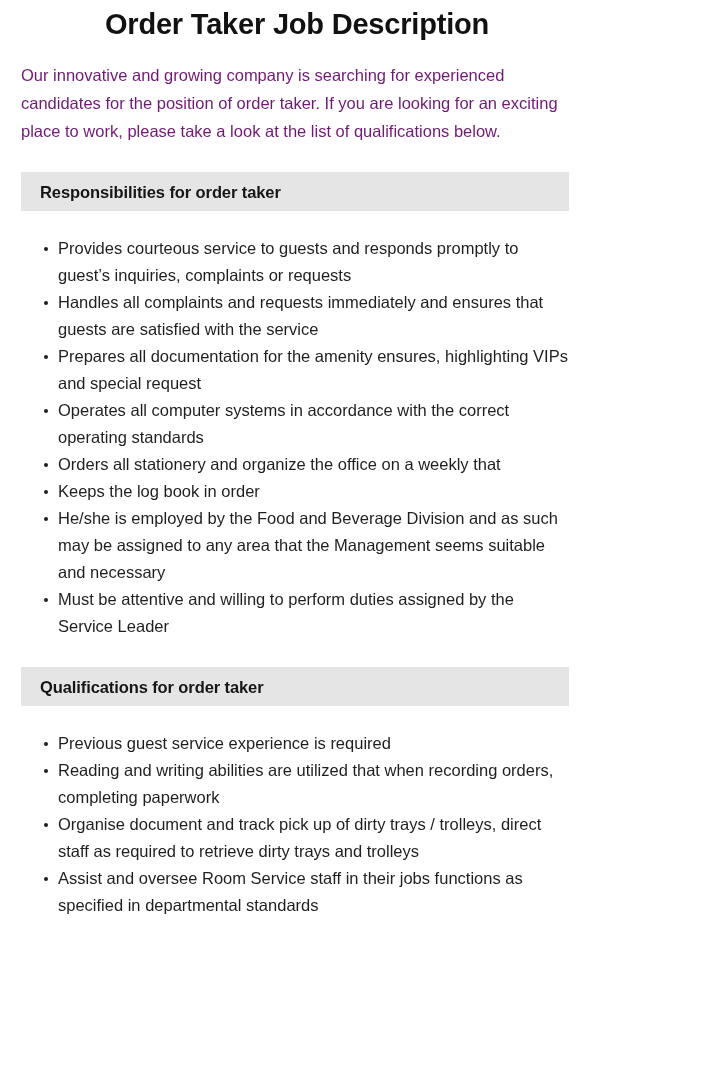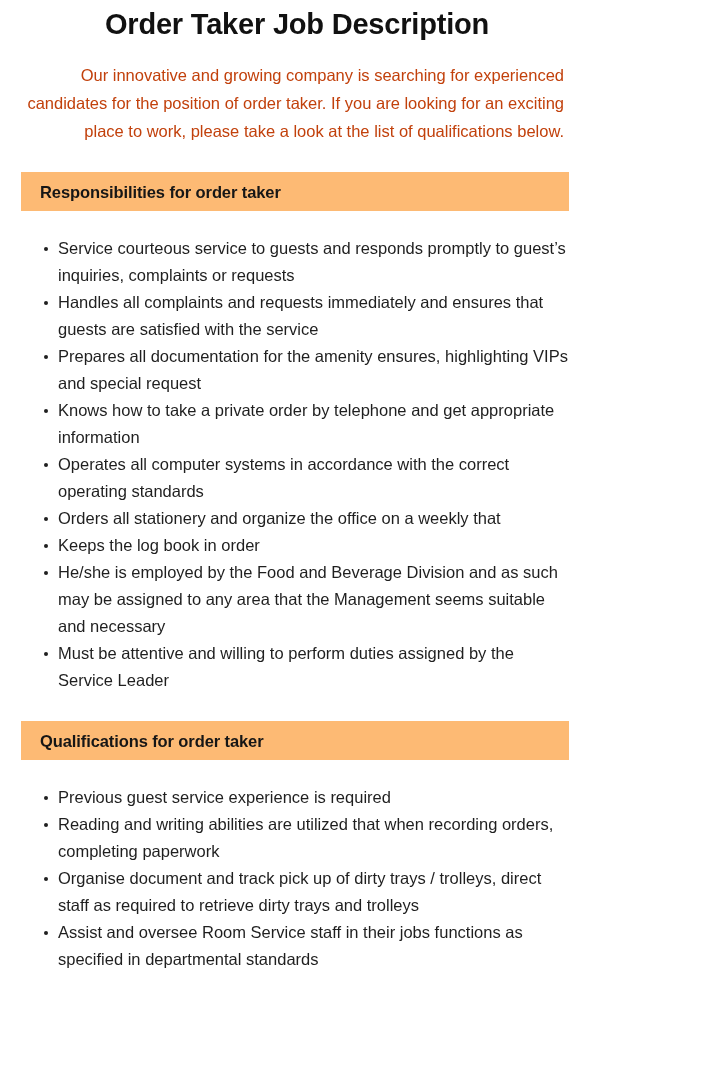--- a/index.html
+++ b/index.html
@@ -35,31 +35,31 @@
     color: #111111;
   }
 
   
   .intro {
     margin: 17px 0 0 0;
     padding: 0 30px 0 21px;
     font-size: 16.5px;
     line-height: 28px;
     font-weight: 400;
-    color: #c2410c;
-    text-align: right;
+    color: #701a75;
+    text-align: left;
   }
 
   
   .section {
     margin: 0;
   }
   .section-header {
     margin: 27px 25px 0 21px;
-    background: #fdba74;
+    background: #e5e5e5;
     height: 39px;
     display: flex;
     align-items: center;
     box-sizing: border-box;
     padding: 0 0 0 19px;
   }
   .section-header-title {
     font-size: 16.5px;
     font-weight: 700;
     line-height: 20px;
@@ -111,24 +111,23 @@
 
   <p class="intro">Our innovative and growing company is searching for experienced candidates for the position of order taker. If you are looking for an exciting place to work, please take a look at the list of qualifications below.</p>
 
   <div id="sections-root">
       <div class="section">
         <div class="section-header">
           <span class="section-header-title">Responsibilities for order taker</span>
         </div>
         <div class="section-body-spacer"></div>
         <ul class="bullet-list">
-          <li class="bullet-item">Service courteous service to guests and responds promptly to guest’s inquiries, complaints or requests</li>
+          <li class="bullet-item">Provides courteous service to guests and responds promptly to guest’s inquiries, complaints or requests</li>
           <li class="bullet-item">Handles all complaints and requests immediately and ensures that guests are satisfied with the service</li>
           <li class="bullet-item">Prepares all documentation for the amenity ensures, highlighting VIPs and special request</li>
-          <li class="bullet-item">Knows how to take a private order by telephone and get appropriate information</li>
           <li class="bullet-item">Operates all computer systems in accordance with the correct operating standards</li>
           <li class="bullet-item">Orders all stationery and organize the office on a weekly that</li>
           <li class="bullet-item">Keeps the log book in order</li>
           <li class="bullet-item">He/she is employed by the Food and Beverage Division and as such may be assigned to any area that the Management seems suitable and necessary</li>
           <li class="bullet-item">Must be attentive and willing to perform duties assigned by the Service Leader</li>
         </ul>
       </div>
       <div class="section">
         <div class="section-header">
           <span class="section-header-title">Qualifications for order taker</span>

